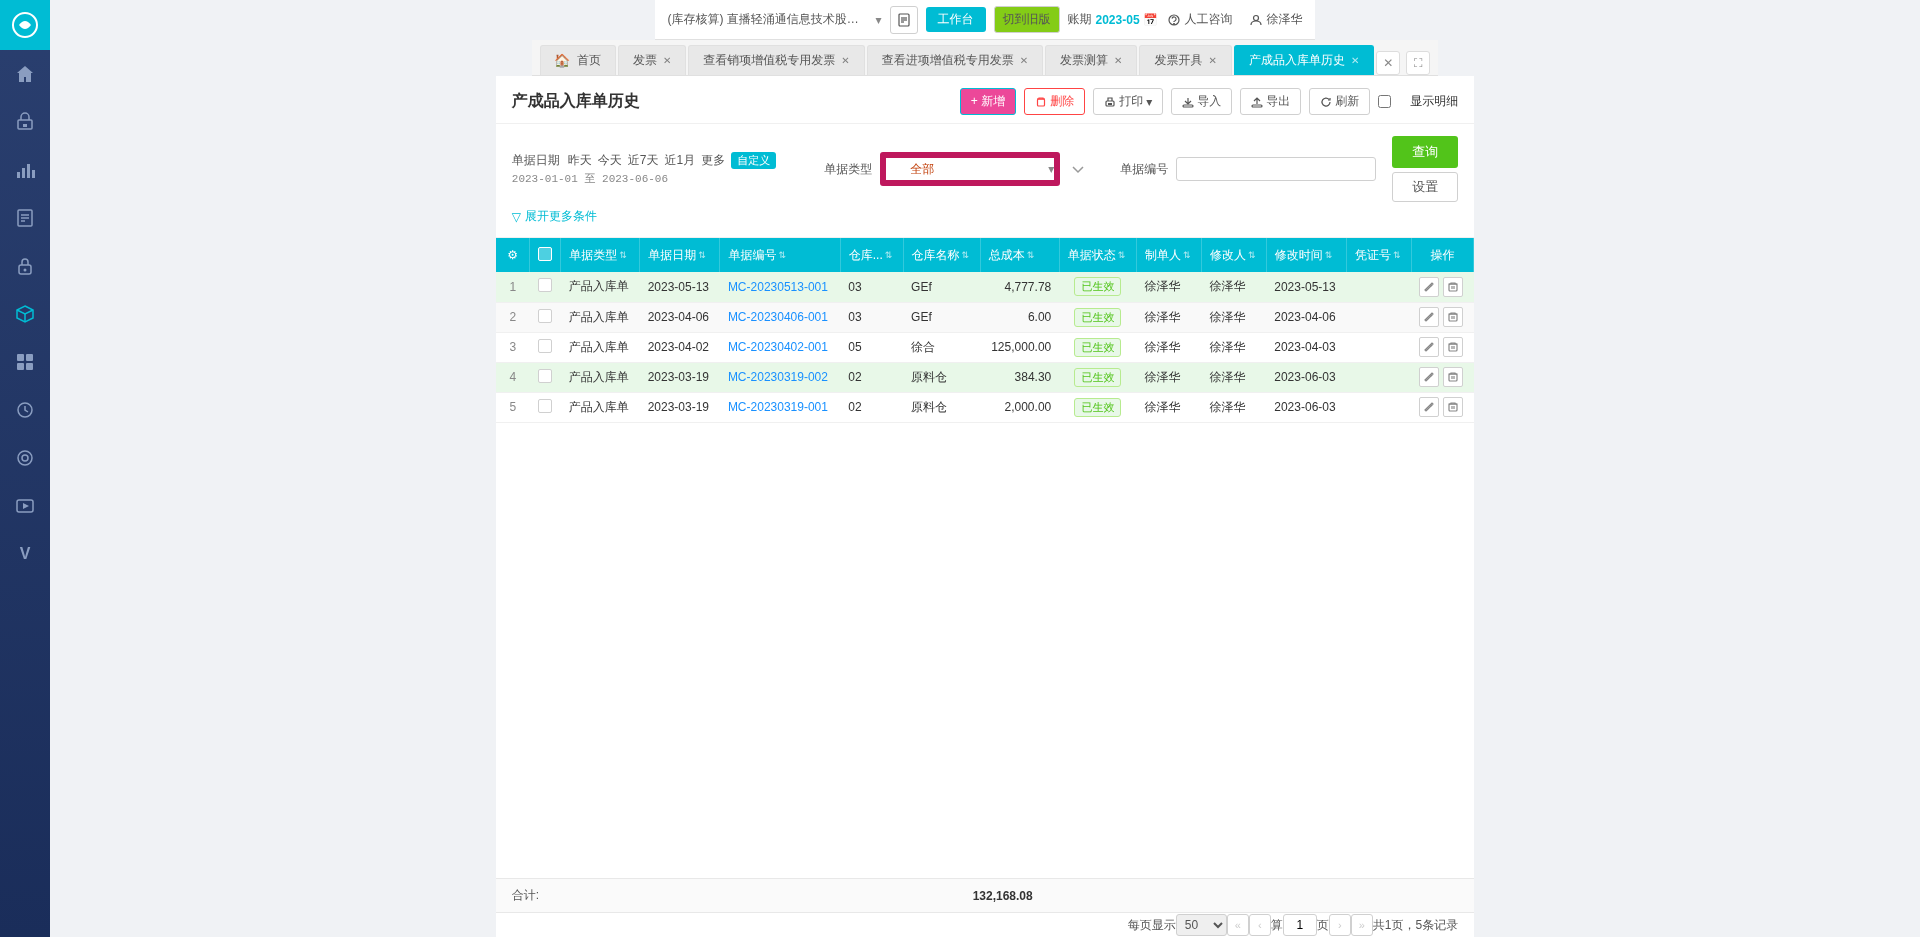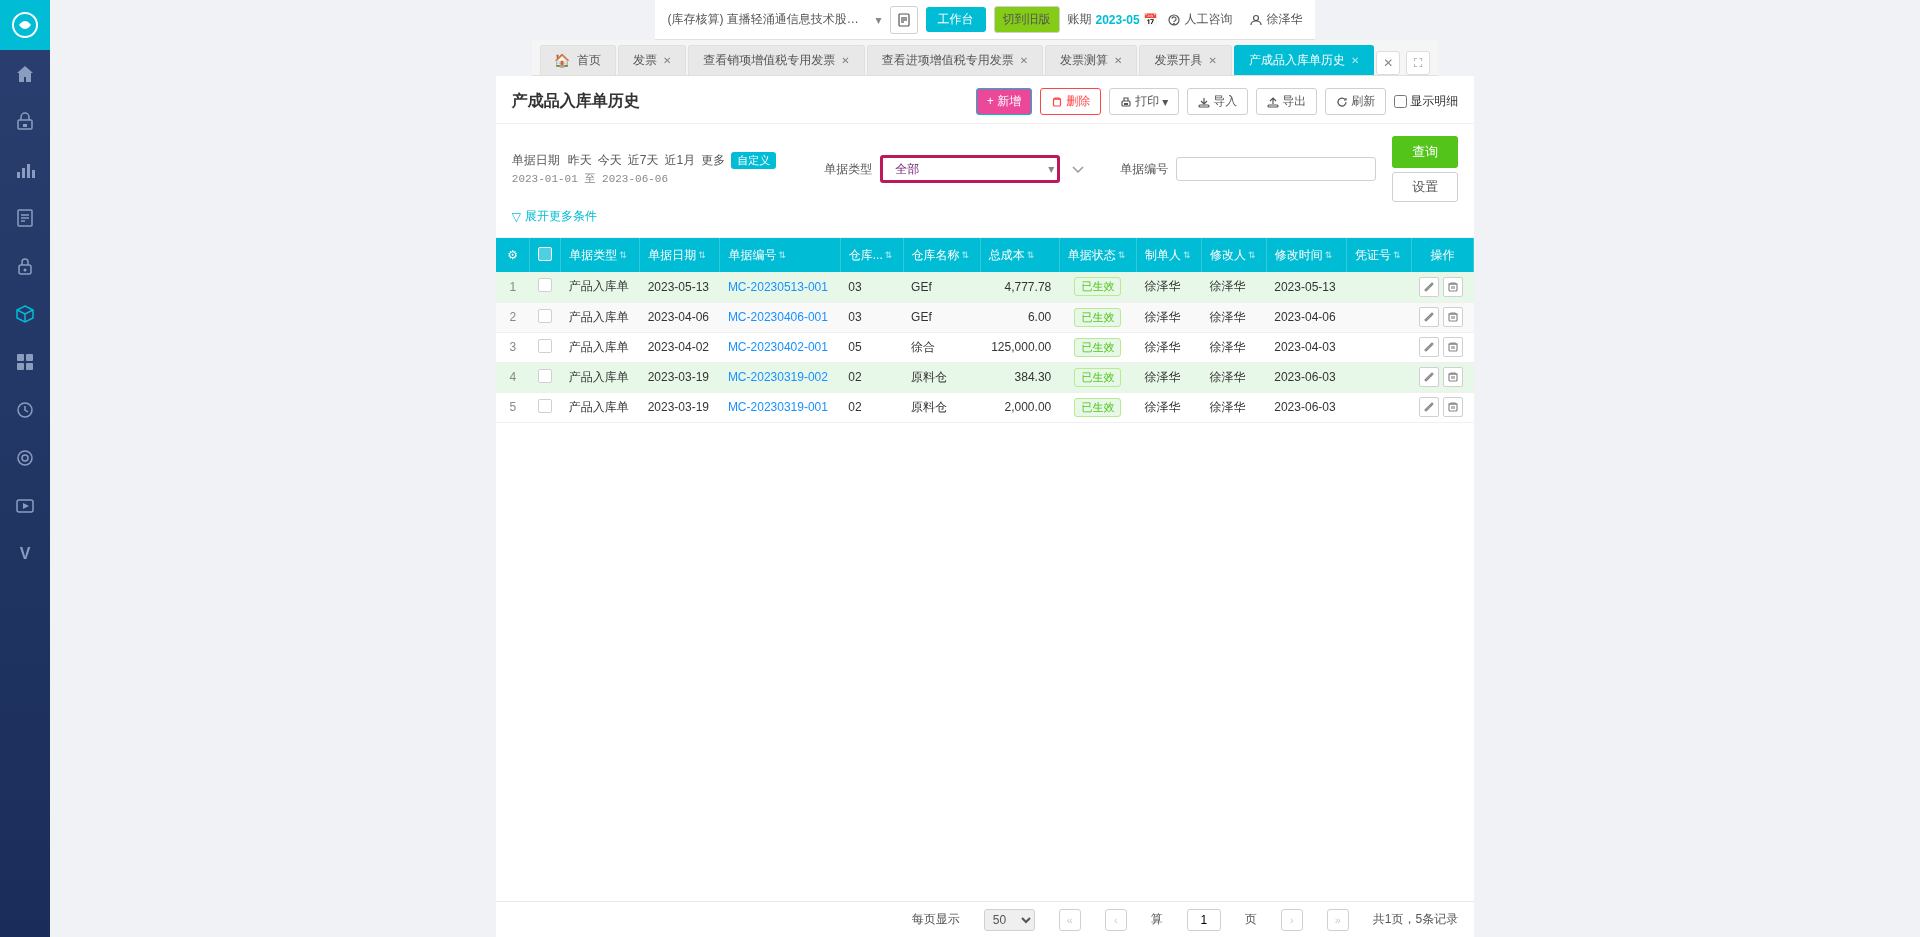--- a/index.html
+++ b/index.html
@@ -52,21 +52,21 @@
     .action-btn.danger { color: #f44; border-color: #f44; }
 
     
     .filter-area { padding: 12px 16px; border-bottom: 1px solid #f0f0f0; }
     .filter-row { display: flex; align-items: center; gap: 16px; flex-wrap: wrap; }
     .filter-label { font-size: 12px; color: #555; white-space: nowrap; }
     .filter-date-links { display: flex; gap: 6px; }
     .filter-date-link { font-size: 12px; color: #555; cursor: pointer; }
     .filter-date-custom { background: #00bcd4; color: #fff; border-radius: 3px; padding: 1px 6px; font-size: 11px; cursor: pointer; }
     .filter-date-range { font-size: 11px; color: #888; margin-top: 2px; font-family: Liberation Mono, monospace; }
-    .filter-select { border: 3px solid #be185d; border-radius: 3px; padding: 4px 24px 4px 12px; font-size: 12px; color: #701a75; background: #fff; appearance: none; cursor: pointer; min-width: 180px; }
+    .filter-select { border: 6px solid #be185d; border-radius: 3px; padding: 4px 24px 4px 24px; font-size: 12px; color: #c2410c; background: #fff; appearance: none; cursor: pointer; min-width: 180px; }
     .filter-select-wrap { position: relative; display: inline-flex; align-items: center; }
     .filter-select-wrap::after { content: '▾'; position: absolute; right: 6px; color: #888; pointer-events: none; }
     .filter-input { border: 1px solid #d0d0d0; border-radius: 3px; padding: 4px 8px; font-size: 12px; color: #555; background: #fff; min-width: 200px; }
     .filter-query-btn { background: #52c41a; color: #fff; border: none; border-radius: 3px; padding: 7px 20px; font-size: 13px; cursor: pointer; }
     .filter-setting-btn { background: #fff; border: 1px solid #d0d0d0; border-radius: 3px; padding: 5px 16px; font-size: 13px; cursor: pointer; color: #555; }
     .filter-expand { display: flex; align-items: center; gap: 4px; color: #00bcd4; font-size: 12px; cursor: pointer; margin-top: 6px; }
     .filter-date-col { display: flex; flex-direction: column; }
 
     
     .table-wrap { flex: 1; overflow: auto; padding: 0 0; }
@@ -89,21 +89,21 @@
     .sort-icon { font-size: 9px; opacity: 0.7; }
     .th-settings { width: 34px; text-align: center; }
     .th-op { text-align: center; }
 
     
     .table-footer { padding: 8px 16px; display: flex; align-items: center; gap: 8px; border-top: 1px solid #e8e8e8; background: #fafafa; }
     .footer-total-label { font-size: 12px; color: #555; }
     .footer-total-val { font-size: 12px; color: #333; font-weight: bold; flex: 1; text-align: center; }
 
     
-    .pagination-bar { height: 36px; background: #fff; border-top: 1px solid #e8e8e8; display: flex; align-items: center; justify-content: flex-end; padding: 0 16px; gap: 24px; }
+    .pagination-bar { height: 25px; background: #fff; border-top: 1px solid #e8e8e8; display: flex; align-items: center; justify-content: flex-end; padding: 0 16px; gap: 0; }
     .page-size-label { font-size: 12px; color: #555; }
     .page-size-select { border: 1px solid #d0d0d0; border-radius: 3px; padding: 2px 4px; font-size: 12px; color: #555; }
     .page-nav-btn { width: 22px; height: 22px; border: 1px solid #d0d0d0; border-radius: 3px; background: #fff; cursor: pointer; display: flex; align-items: center; justify-content: center; font-size: 11px; color: #555; }
     .page-nav-btn.disabled { color: #ccc; cursor: default; }
     .page-input { width: 34px; height: 22px; border: 1px solid #d0d0d0; border-radius: 3px; text-align: center; font-size: 12px; }
     .page-info { font-size: 12px; color: #555; }
     .page-label { font-size: 12px; color: #555; }
 
     .checkbox-custom { width: 14px; height: 14px; border: 1px solid #d0d0d0; border-radius: 2px; display: inline-block; cursor: pointer; background: #fff; }
     .checkbox-header { width: 14px; height: 14px; border: 1px solid #fff; border-radius: 2px; display: inline-block; cursor: pointer; background: rgba(255,255,255,0.3); }
@@ -304,21 +304,21 @@
               </svg>
             <span>导出</span>
           </button>
           <button class="action-btn">
             <svg width="12" height="12" viewBox="0 0 12 12" fill="none" stroke="#555" stroke-width="1.2">
                 <path d="M10 6a4 4 0 11-1-2.6"></path>
                 <path d="M10 2v2H8"></path>
               </svg>
             <span>刷新</span>
           </button>
-          <label style="display:flex;align-items:center;gap:3px;font-size:12px;cursor:pointer;">
+          <label style="display:flex;align-items:center;gap:19px;font-size:12px;cursor:pointer;">
             <input type="checkbox" style="">
             <span>显示明细</span>
           </label>
         </div>
       </div>
 
       <div class="filter-area">
         <div class="filter-row">
           <div class="filter-date-col">
             <div style="display:flex;align-items:center;gap:8px;">
@@ -629,20 +629,24 @@
                         <line x1="7" y1="5" x2="7" y2="8"></line>
                       </svg>
           </span>
         </div>
       </td>
     </tr>
             </tbody>
         </table>
       </div>
 
+      <div class="table-footer">
+        <span class="footer-total-label">合计:</span>
+        <span class="footer-total-val">132,168.08</span>
+      </div>
 
       <div class="pagination-bar">
         <span class="page-size-label">每页显示</span>
         <select class="page-size-select">
           <option value="50">50</option>
           <option value="100">100</option>
           <option value="200">200</option>
         </select>
         <button class="page-nav-btn disabled">«</button>
         <button class="page-nav-btn disabled">‹</button>

